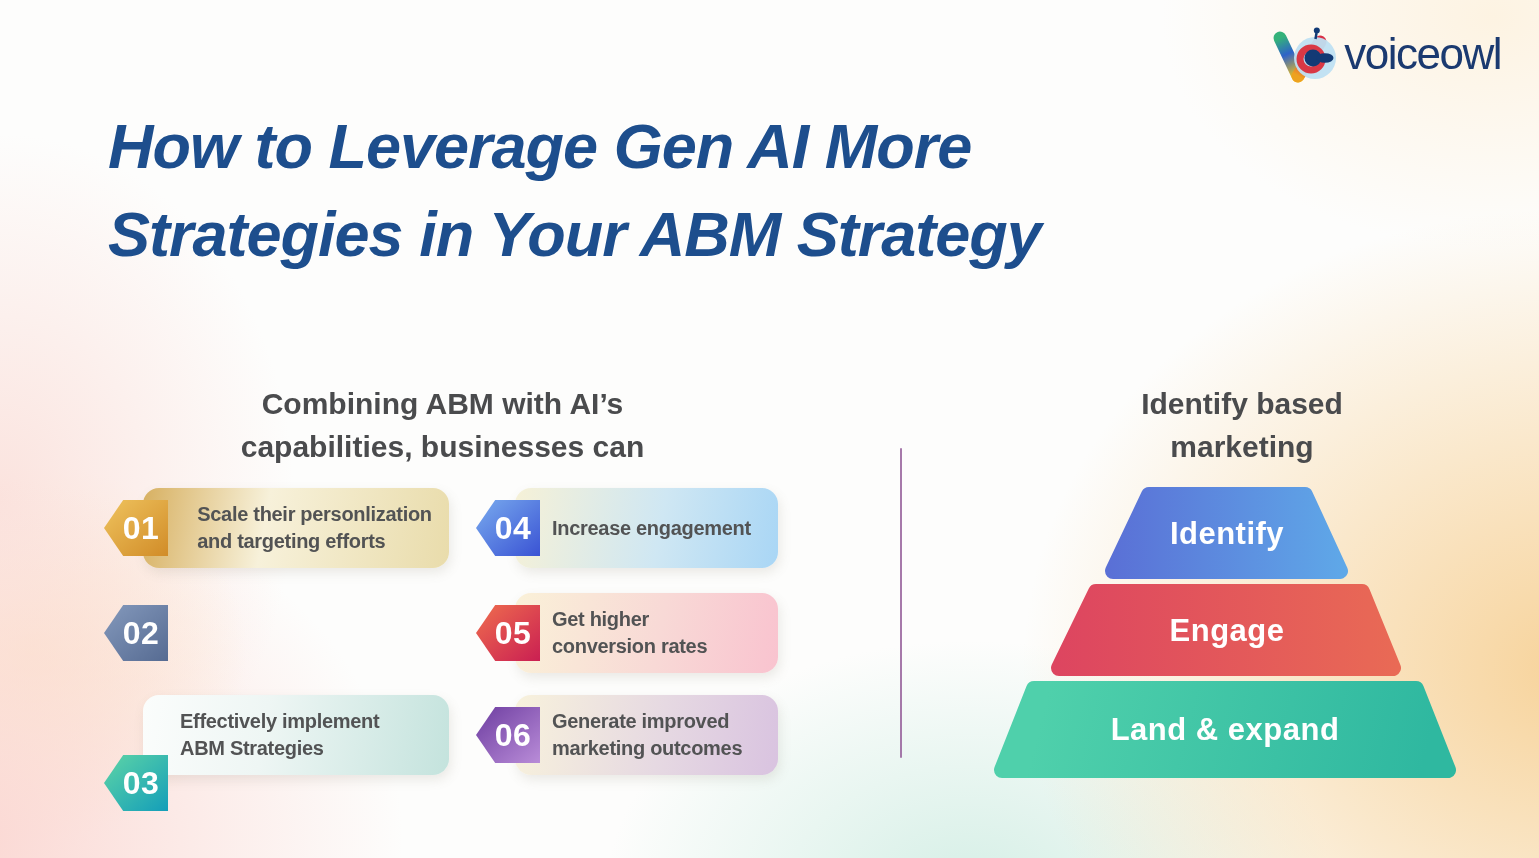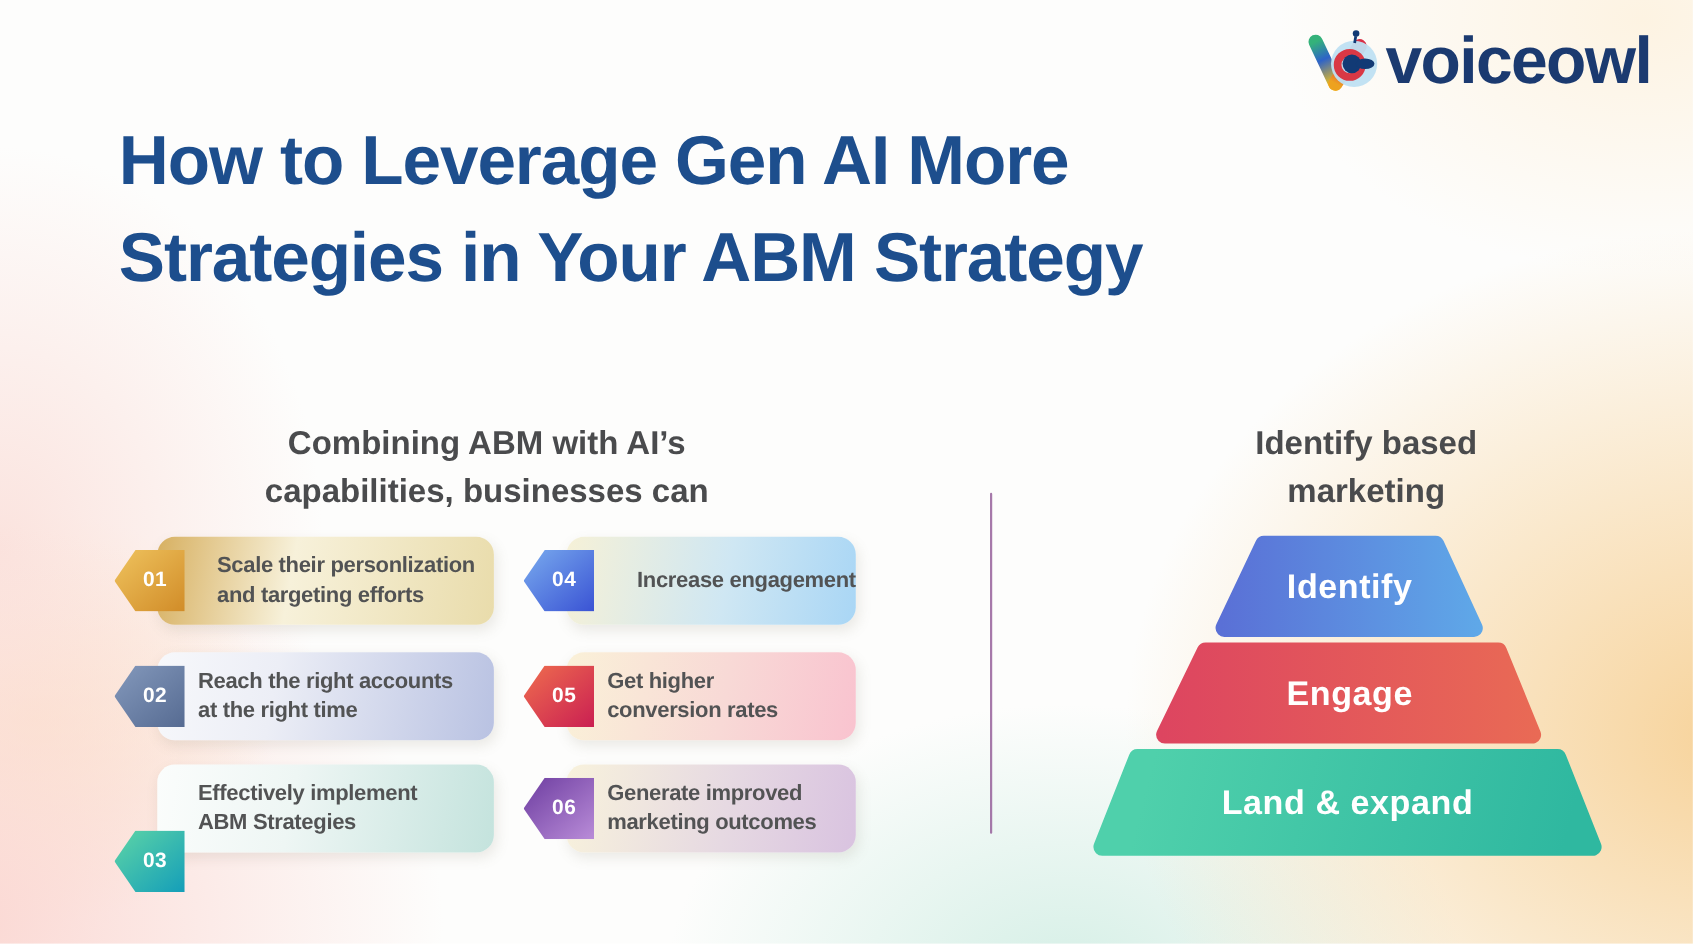--- a/index.html
+++ b/index.html
@@ -10,24 +10,24 @@
       radial-gradient(620px 520px at -2% 98%, #fbd8d3 0%, rgba(251,216,211,0) 70%),
       radial-gradient(420px 520px at 0% 58%, #fbe3de 0%, rgba(251,227,222,0) 70%),
       radial-gradient(300px 260px at 2% 76%, #fdeec9 0%, rgba(253,238,201,0) 72%),
       radial-gradient(760px 640px at 102% 78%, #f7d39b 0%, rgba(247,211,155,0) 72%),
       radial-gradient(520px 360px at 63% 104%, #d5efe6 0%, rgba(213,239,230,0) 70%),
       radial-gradient(460px 320px at 97% 2%, #fdf3e2 0%, rgba(253,243,226,0) 72%),
       #fdfdfc;
   }
   
   .logo{position:absolute;top:18px;right:38px;display:flex;align-items:center;gap:4px;}
-  .wordmark{font-size:60px;font-weight:bold;color:#1b3a70;letter-spacing:-1.5px;}
+  .wordmark{font-size:44px;font-weight:normal;color:#1b3a70;letter-spacing:-1.5px;}
   
   .title{position:absolute;left:108px;top:102px;font-size:63px;font-weight:bold;
-         color:#1d4e8d;line-height:88px;letter-spacing:-1px;}
+         color:#1d4e8d;line-height:88px;letter-spacing:-1px;font-style:italic;}
   .title span{display:block;}
   
   .section-heading{position:absolute;top:382px;font-size:30px;font-weight:bold;
          color:#4a4b4d;line-height:43px;text-align:center;}
   .section-heading span{display:block;}
   .heading-left{left:170px;width:545px;}
   .heading-right{left:1032px;width:420px;}
   
   .item{position:absolute;height:80px;}
   .col1{left:104px;width:346px;}
@@ -37,25 +37,25 @@
         display:flex;align-items:center;padding-left:37px;box-sizing:border-box;
         box-shadow:2px 5px 12px rgba(120,110,90,0.14);}
   .col1 .card{width:306px;}
   .col2 .card{width:263px;}
   .card-text{font-size:20px;font-weight:bold;color:#525354;line-height:27px;letter-spacing:-0.3px;}
   .tl{display:block;} .tl:empty{display:none;}
   .badge{position:absolute;left:0;top:12px;width:64px;height:56px;z-index:2;
          clip-path:polygon(30% 0%,100% 0%,100% 100%,30% 100%,0% 50%);
          display:flex;align-items:center;justify-content:center;
          padding-left:10px;box-sizing:border-box;}
-  .badge-num{color:#ffffff;font-size:19px;font-weight:bold;letter-spacing:0.5px;}
+  .badge-num{color:#ffffff;font-size:32px;font-weight:bold;letter-spacing:0.5px;}
   .g1{background:linear-gradient(100deg,#d7b061 0%,#f7f1da 40%,#e9dcab 100%);justify-content:center;}
   .g2{background:linear-gradient(100deg,#f7f8fb 0%,#eceef6 35%,#b9c2e2 100%);}
   .g3{background:linear-gradient(100deg,#fbfdfc 0%,#eef6f4 40%,#c4e3dd 100%);}
-  .g4{background:linear-gradient(100deg,#f6f1d7 0%,#cfe7f3 55%,#a9d6f5 100%);justify-content:flex-end;}
+  .g4{background:linear-gradient(100deg,#f6f1d7 0%,#cfe7f3 55%,#a9d6f5 100%);}
   .g5{background:linear-gradient(100deg,#faf1d8 0%,#f8d9d6 55%,#f9c3cf 100%);}
   .g6{background:linear-gradient(100deg,#f8f2dc 0%,#e6d9e2 55%,#d9c3e0 100%);}
   .b1{background:linear-gradient(140deg,#efc35e,#d18c28);}
   .b2{background:linear-gradient(140deg,#8499bc,#566b92);}
   .b3{background:linear-gradient(140deg,#5ed5a6,#149eb9);margin-top:48px;}
   .b4{background:linear-gradient(140deg,#79abee,#3a53d4);}
   .b5{background:linear-gradient(140deg,#ef6e4e,#ca1f52);}
   .b6{background:linear-gradient(140deg,#6d3da0,#b98cd8);}
   
   .divider{position:absolute;left:900px;top:448px;width:2px;height:310px;
@@ -112,26 +112,20 @@
         <span class="tl">Scale their personlization</span>
         <span class="tl">and targeting efforts</span>
       </div>
     </div>
     <div class="badge b1">
       <span class="badge-num">01</span>
     </div>
   </div>
 
   <div class="item col1 r2">
-    <div class="card g2">
-      <div class="card-text">
-        <span class="tl">Reach the right accounts</span>
-        <span class="tl">at the right time</span>
-      </div>
-    </div>
     <div class="badge b2">
       <span class="badge-num">02</span>
     </div>
   </div>
 
   <div class="item col1 r3">
     <div class="card g3">
       <div class="card-text">
         <span class="tl">Effectively implement</span>
         <span class="tl">ABM Strategies</span>

